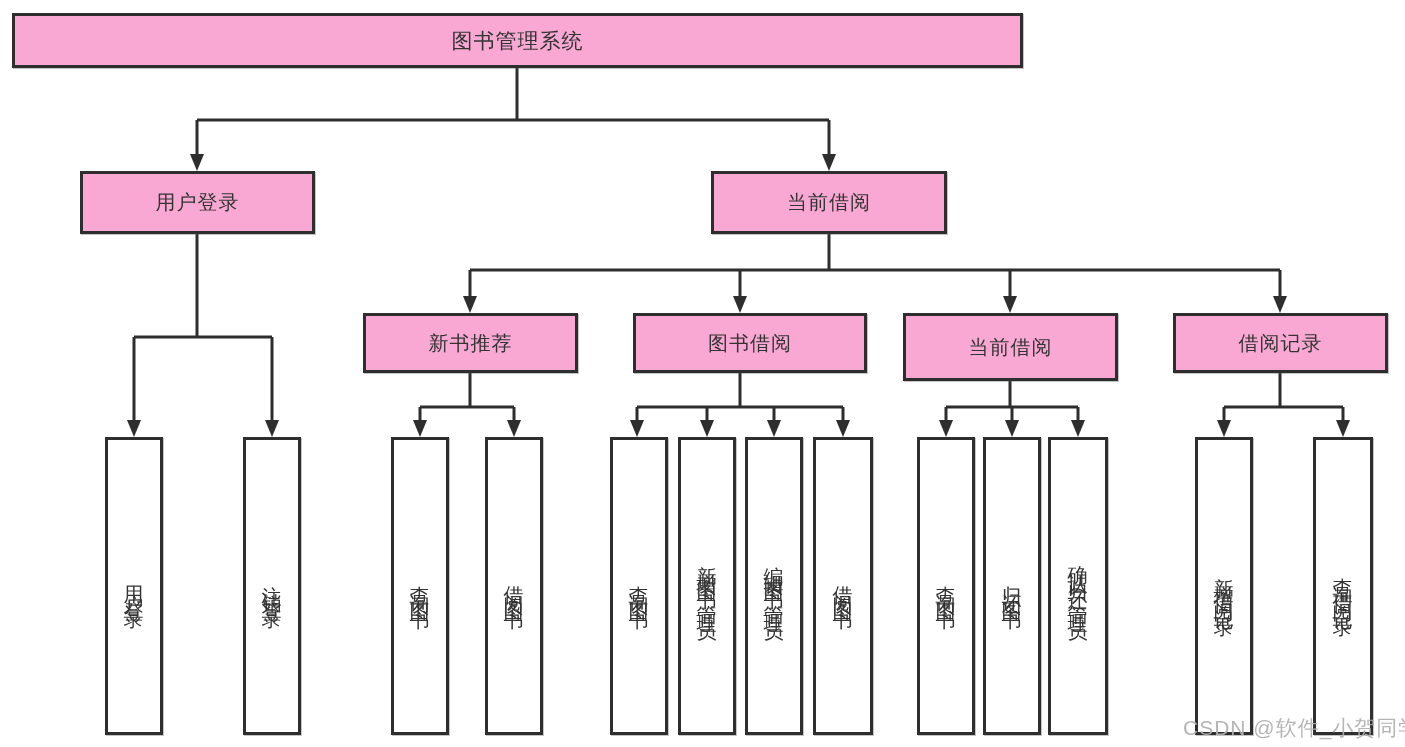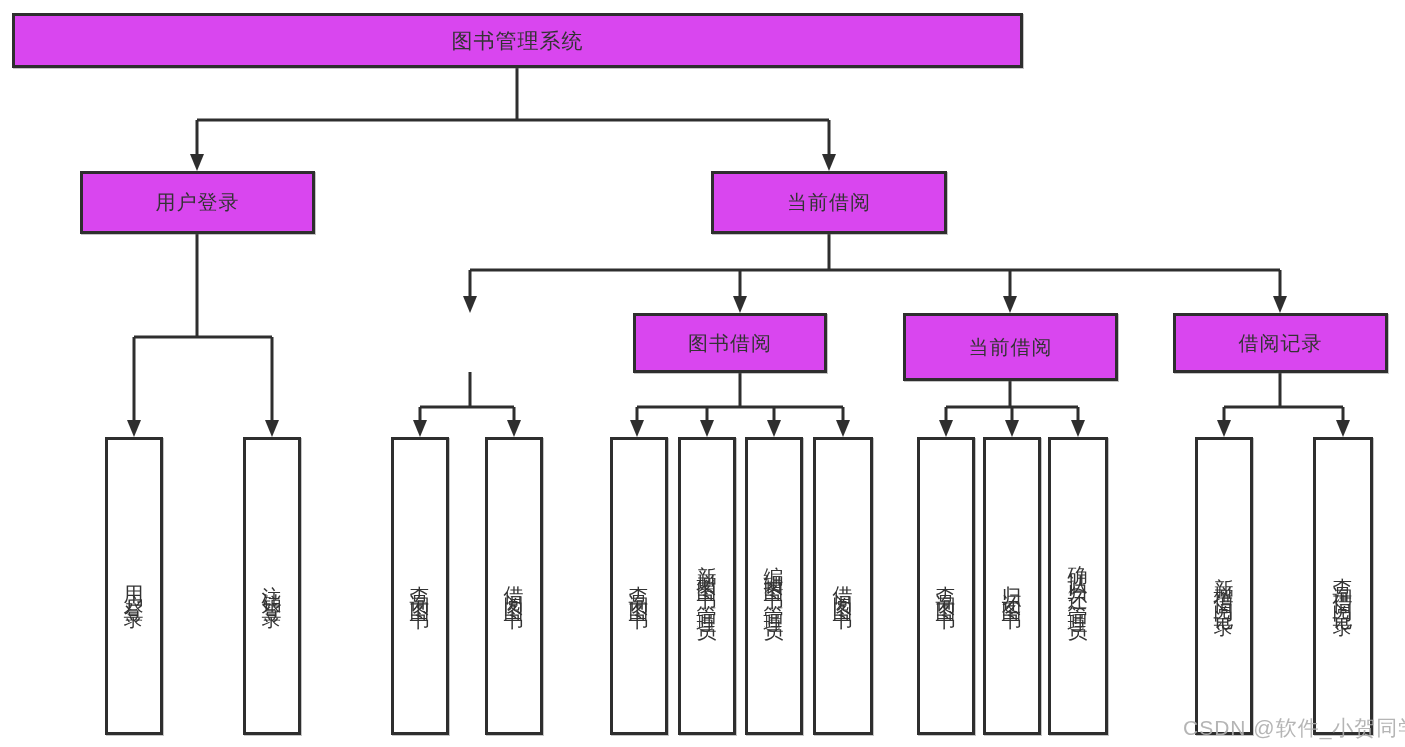--- a/index.html
+++ b/index.html
@@ -26,21 +26,21 @@
     stroke: #2e2e2e;
     stroke-width: 3;
   }
   .wires polygon {
     fill: #2e2e2e;
     stroke: none;
   }
   .hbox {
     position: absolute;
     z-index: 2;
-    background: #d946ef;
+    background: #f9a8d4;
     border: 3px solid #2e2e2e;
     box-shadow: 1px 1px 0 rgba(90,90,90,0.35);
     display: flex;
     align-items: center;
     justify-content: center;
     box-sizing: border-box;
   }
   .hbox span {
     font-size: 20px;
     color: #333333;
@@ -135,21 +135,24 @@
     <span>图书管理系统</span>
   </div>
 
   <div class="hbox" style="left:80px;top:171px;width:235px;height:63px">
     <span>用户登录</span>
   </div>
   <div class="hbox" style="left:711px;top:171px;width:236px;height:63px">
     <span>当前借阅</span>
   </div>
 
-  <div class="hbox" style="left:633px;top:313px;width:194px;height:60px">
+  <div class="hbox" style="left:363px;top:313px;width:215px;height:60px">
+    <span>新书推荐</span>
+  </div>
+  <div class="hbox" style="left:633px;top:313px;width:234px;height:60px">
     <span>图书借阅</span>
   </div>
   <div class="hbox" style="left:903px;top:313px;width:215px;height:68px">
     <span>当前借阅</span>
   </div>
   <div class="hbox" style="left:1173px;top:313px;width:215px;height:60px">
     <span>借阅记录</span>
   </div>
 
   <div class="vbox" style="left:105px;width:58px">

